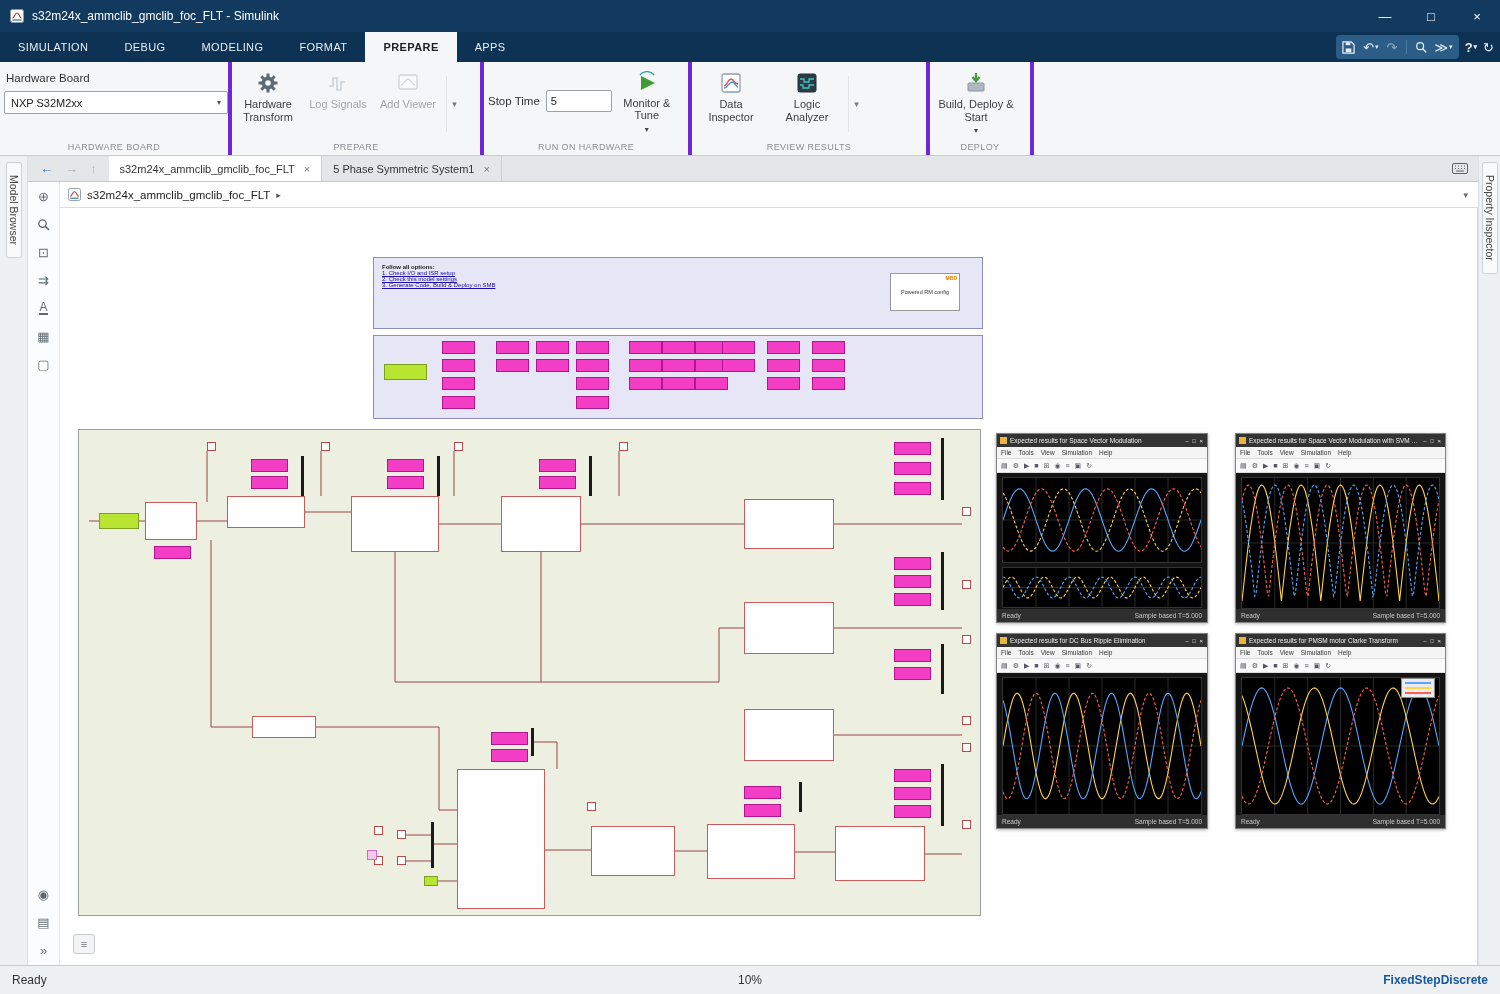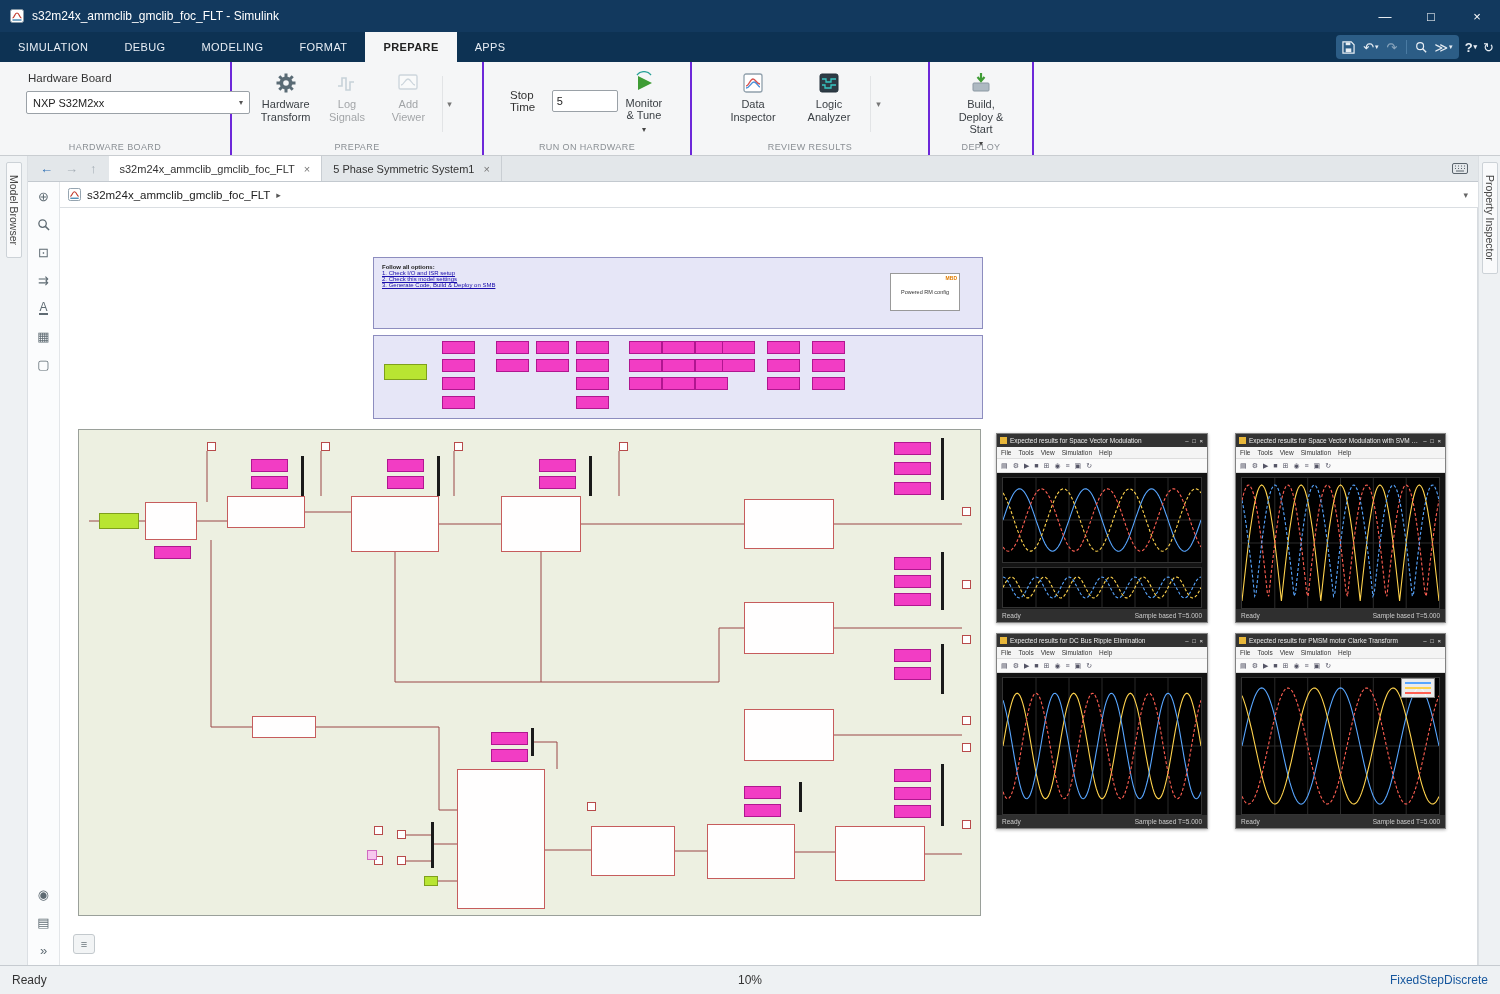--- a/index.html
+++ b/index.html
@@ -18,21 +18,21 @@
   .rtab.active{background:#f5f6f7;color:#222;font-weight:bold;}
   .qat{position:absolute;right:6px;top:3px;display:flex;align-items:center;gap:6px;height:24px;}
   .qgroup{display:flex;align-items:center;background:#2c5d86;border-radius:4px;padding:2px 6px;gap:8px;height:20px;}
   .qbtn{color:#e8eef4;font-size:13px;display:flex;align-items:center;gap:1px;}
   .qchev{font-size:7px;}
   .qdis{opacity:.5;}
   .qsep{width:1px;height:14px;background:#4a7ba3;}
 
   
   .ribbon{height:93px;background:#f5f6f7;border-bottom:1px solid #c9cdd1;display:flex;flex:0 0 auto;}
-  .rgroup{position:relative;height:100%;border-right:2px solid #6d28d9;padding:6px 26px 16px;
+  .rgroup{position:relative;height:100%;border-right:4px solid #6d28d9;padding:6px 4px 16px;
           box-sizing:border-box;display:flex;align-items:flex-start;gap:6px;}
   .gcaption{position:absolute;bottom:3px;left:0;width:100%;text-align:center;font-size:9px;
             color:#8a8f94;letter-spacing:.4px;}
   .board-group{display:block;width:232px;}
   .hb-label{font-size:11.5px;color:#333;margin:4px 0 7px 2px;}
   .hb-select{width:210px;height:21px;background:#fff;border:1px solid #9aa1a7;border-radius:2px;
              display:flex;align-items:center;font-size:11px;color:#222;padding:0 6px;justify-content:space-between;}
   .chev{font-size:8px;color:#555;}
   .big-btn{width:64px;display:flex;flex-direction:column;align-items:center;padding-top:3px;gap:3px;
            font-size:11px;color:#3a3f44;text-align:center;line-height:1.15;border-radius:3px;}
@@ -119,21 +119,21 @@
   .sc-status{height:13px;background:#2f2f2f;color:#ccc;font-size:6.5px;display:flex;
              justify-content:space-between;align-items:center;padding:0 5px;flex:0 0 auto;}
   .sc-legend{position:absolute;right:10px;top:44px;width:34px;background:rgba(255,255,255,.92);
              border:1px solid #888;display:flex;flex-direction:column;gap:3px;padding:3px;box-sizing:border-box;}
   .sc-leg-item{height:2px;width:100%;}
 
   
   .statusbar{height:29px;background:#eef1f3;border-top:1px solid #c6cbd0;display:flex;align-items:center;
              font-size:12px;color:#333;position:relative;padding:0 12px;flex:0 0 auto;box-sizing:border-box;}
   .st-center{position:absolute;left:50%;transform:translateX(-50%);}
-  .st-right{margin-left:auto;color:#15569d;}
+  .st-right{margin-left:auto;color:#15569d;font-weight:bold;}
 </style>
 </head>
 <body>
 
 <div class="app">
 
   <div class="titlebar">
     <span style="display:flex;">
       <svg width="14" height="14" viewBox="0 0 14 14">
           <rect x="0.5" y="0.5" width="13" height="13" rx="2" fill="#fff" stroke="#8899a6"></rect>

